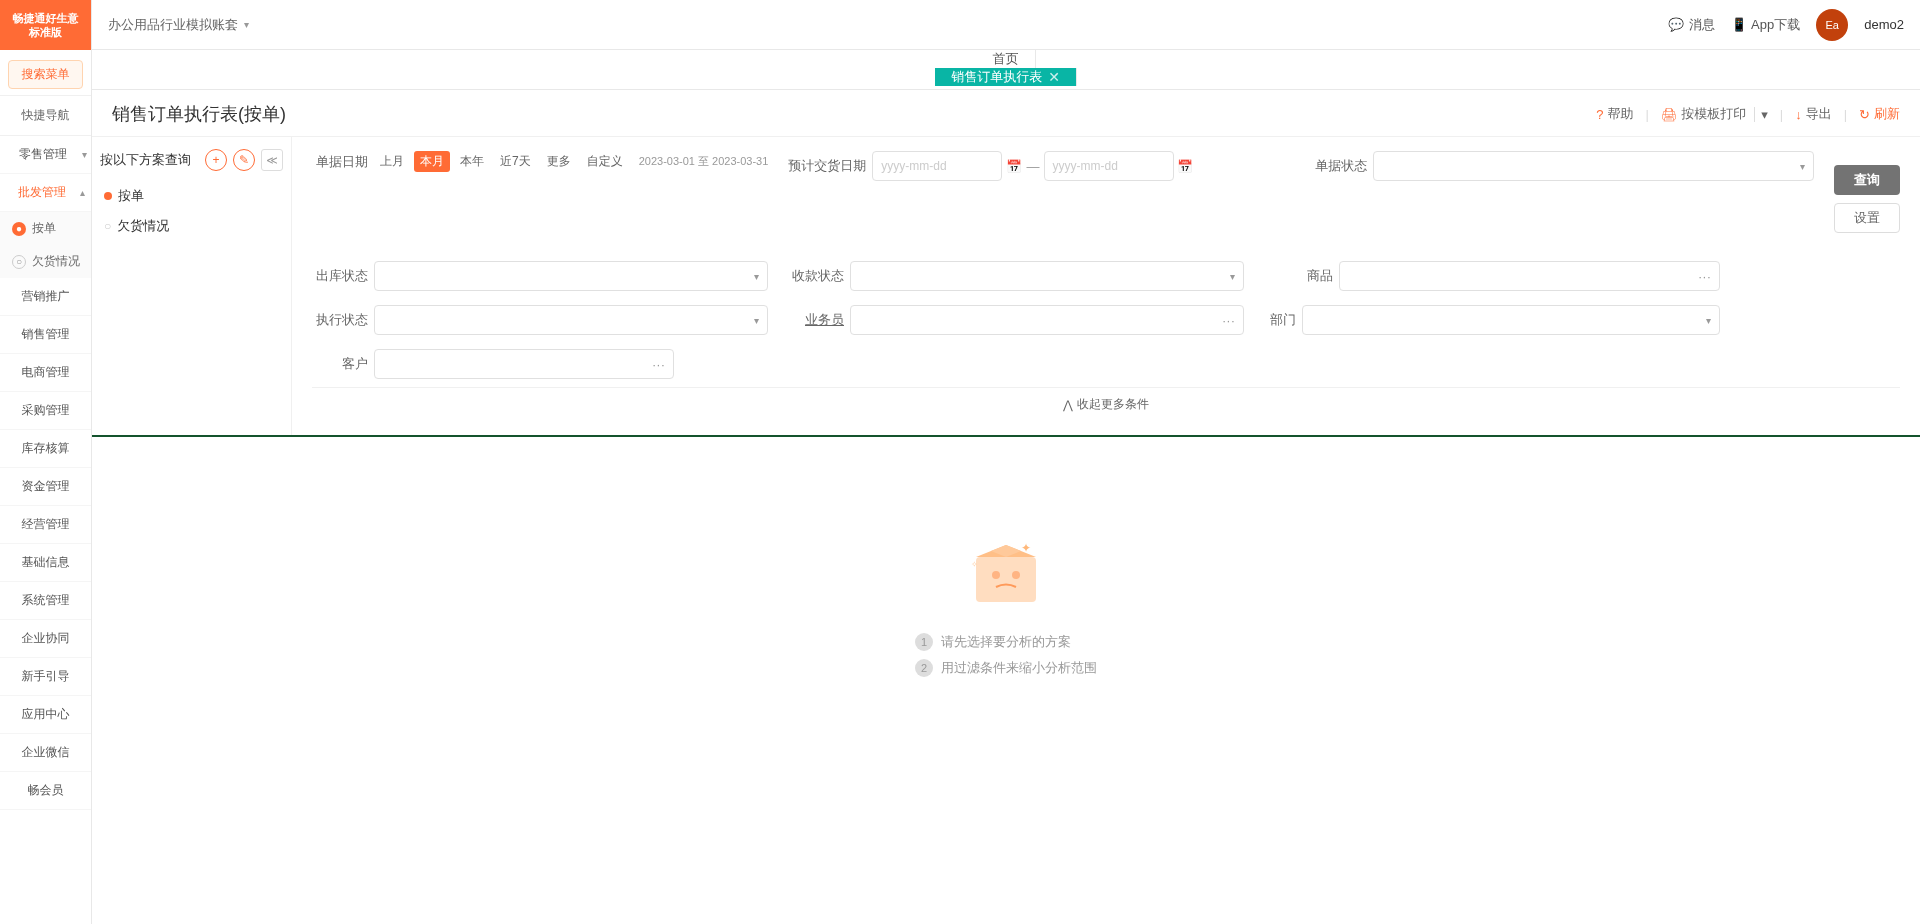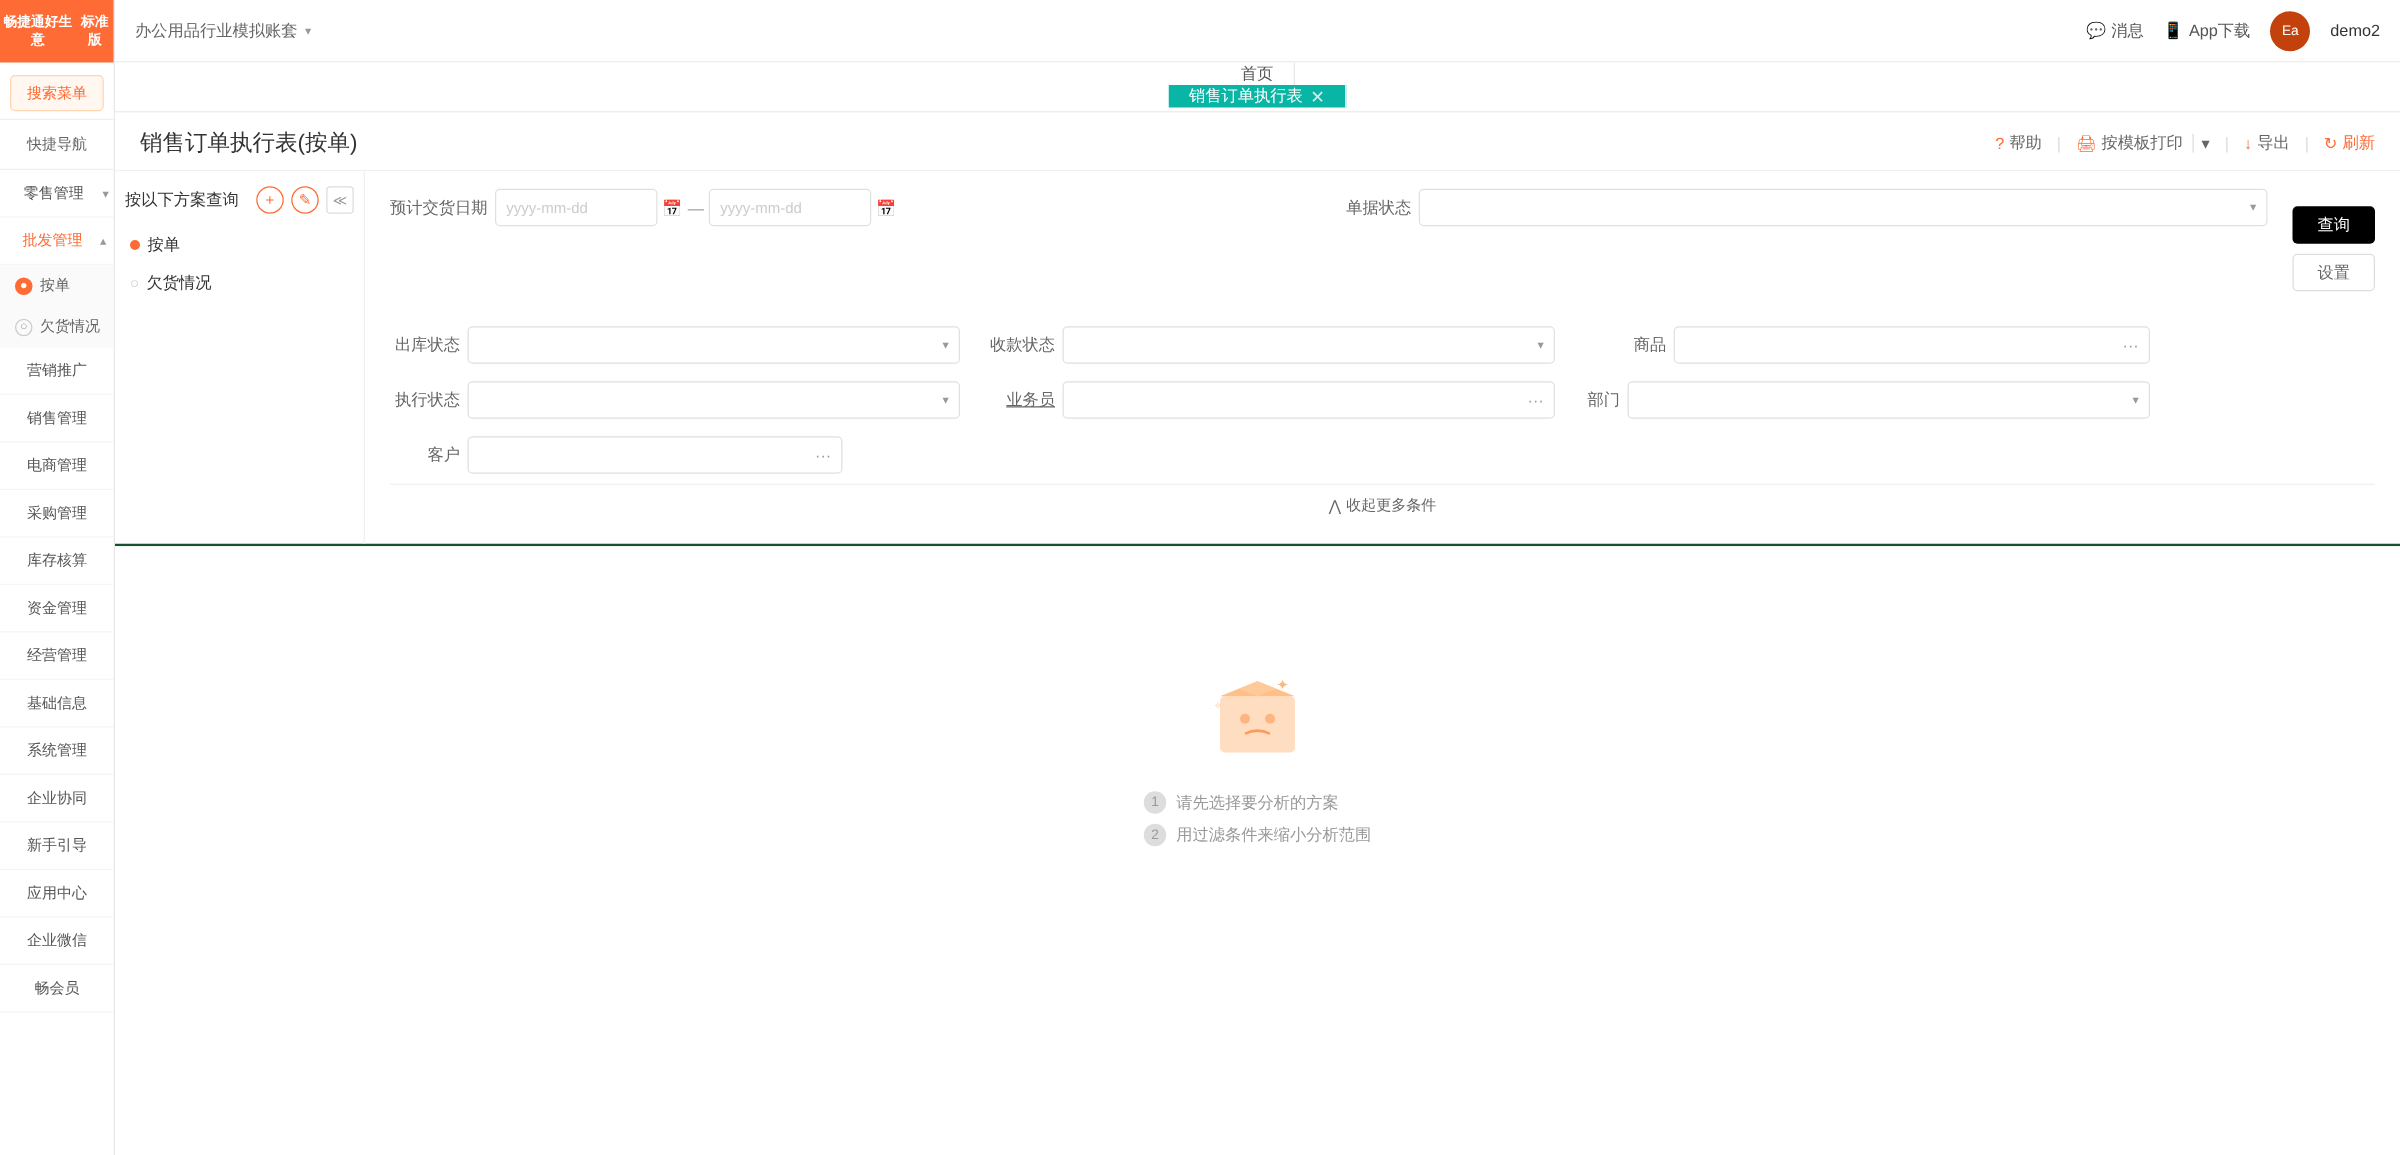--- a/index.html
+++ b/index.html
@@ -1,20 +1,20 @@
 <!DOCTYPE html>
 <html><head>
   <meta charset="utf-8">
   <style>
     * { margin: 0; padding: 0; box-sizing: border-box; }
     body { font-family: 'Microsoft YaHei', Arial, sans-serif; font-size: 13px; background: #f5f5f5; color: #333; width: 1920px; height: 924px; overflow: hidden; display: flex; }
 
     
     .sidebar { width: 92px; background: #fff; display: flex; flex-direction: column; border-right: 1px solid #e8e8e8; flex-shrink: 0; height: 924px; overflow: hidden; }
-    .logo-area { background: #ff6b35; height: 50px; display: flex; align-items: center; justify-content: center; flex-direction: row; }
+    .logo-area { background: #ff6b35; height: 50px; display: flex; align-items: center; justify-content: center; flex-direction: column; }
     .logo-text { color: #fff; font-size: 11px; font-weight: bold; line-height: 1.3; text-align: center; }
     .sidebar-search { padding: 10px 8px 6px; border-bottom: 1px solid #f0f0f0; }
     .sidebar-search-btn { width: 100%; padding: 5px 4px; background: #fff7f0; border: 1px solid #ffd4b0; border-radius: 4px; color: #ff6b35; font-size: 12px; cursor: pointer; text-align: center; }
     .sidebar-nav { padding: 6px 8px; border-bottom: 1px solid #f0f0f0; }
     .sidebar-nav-btn { width: 100%; padding: 5px 4px; background: transparent; border: none; color: #666; font-size: 12px; cursor: pointer; text-align: center; }
     .sidebar-item { padding: 10px 4px; text-align: center; font-size: 12px; color: #555; cursor: pointer; border-bottom: 1px solid #f5f5f5; display: flex; align-items: center; justify-content: space-between; }
     .sidebar-item.active { color: #ff6b35; }
     .sidebar-item.has-arrow { padding-right: 6px; }
     .sidebar-item-label { flex: 1; text-align: center; }
     .sidebar-arrow { font-size: 10px; color: #999; }
@@ -73,21 +73,21 @@
     .filter-right { flex: 1; padding: 14px 20px; }
     .filter-label { color: #666; font-size: 13px; white-space: nowrap; min-width: 64px; text-align: right; }
     .filter-select { flex: 1; height: 30px; border: 1px solid #e0e0e0; border-radius: 4px; padding: 0 8px; font-size: 12px; color: #999; outline: none; background: #fff; display: flex; align-items: center; justify-content: space-between; cursor: pointer; }
     .filter-select-placeholder { color: #ccc; font-size: 12px; }
     .filter-chevron { color: #999; font-size: 10px; }
     .date-input { width: 130px; height: 30px; border: 1px solid #e0e0e0; border-radius: 4px; padding: 0 8px; font-size: 12px; color: #ccc; outline: none; background: #fff; display: flex; align-items: center; }
     .date-dash { color: #999; }
     .date-tab { padding: 2px 6px; font-size: 12px; color: #666; cursor: pointer; border-radius: 3px; }
     .date-tab.active { background: #ff6b35; color: #fff; border-radius: 3px; }
     .date-range-text { font-size: 11px; color: #999; margin-left: 4px; }
-    .search-btn { background: #000000; color: #fff; border: none; border-radius: 4px; padding: 6px 20px; font-size: 13px; cursor: pointer; }
+    .search-btn { background: #737373; color: #fff; border: none; border-radius: 4px; padding: 6px 20px; font-size: 13px; cursor: pointer; font-weight: bold; }
     .setting-btn { background: #fff; color: #666; border: 1px solid #ddd; border-radius: 4px; padding: 5px 16px; font-size: 13px; cursor: pointer; margin-top: 4px; }
     .three-dots { color: #999; cursor: pointer; font-size: 13px; }
     .collapse-row { display: flex; justify-content: center; padding: 8px; border-top: 1px solid #f0f0f0; }
     .collapse-btn { display: flex; align-items: center; gap: 4px; color: #666; font-size: 12px; cursor: pointer; }
 
     
     .empty-state { display: flex; flex-direction: column; align-items: center; justify-content: center; padding: 80px 20px; background: #fff; }
     .empty-icon { width: 100px; height: 100px; margin-bottom: 16px; }
     .empty-tips { display: flex; flex-direction: column; gap: 8px; }
     .empty-tip { display: flex; align-items: center; gap: 8px; color: #999; font-size: 13px; }
@@ -260,20 +260,32 @@
           <div class="filter-sub-item">
             <span class="circle-dot inactive-icon">○</span>
             <span>欠货情况</span>
           </div>
         </div>
 
         <div class="filter-right">
 
           <div style="display:flex; gap:20px; margin-bottom:14px; align-items:flex-start;">
 
+            <div style="display:flex; align-items:center; gap:6px; min-width:440px;">
+              <span class="filter-label" style="min-width:56px;">单据日期</span>
+              <div style="display:flex; align-items:center; gap:4px;">
+                <span class="date-tab">上月</span>
+                <span class="date-tab active">本月</span>
+                <span class="date-tab">本年</span>
+                <span class="date-tab">近7天</span>
+                <span class="date-tab">更多</span>
+                <span class="date-tab">自定义</span>
+              </div>
+              <span class="date-range-text">2023-03-01 至 2023-03-31</span>
+            </div>
 
             <div style="display:flex; align-items:center; gap:6px; flex:1;">
               <span class="filter-label" style="min-width:72px;">预计交货日期</span>
               <div style="display:flex; align-items:center; gap:4px; flex:1;">
                 <div class="date-input">
                   <span style="color:#ccc; font-size:12px;">yyyy-mm-dd</span>
                 </div>
                 <span style="color:#ff6b35; cursor:pointer;">📅</span>
                 <span class="date-dash">—</span>
                 <div class="date-input">

